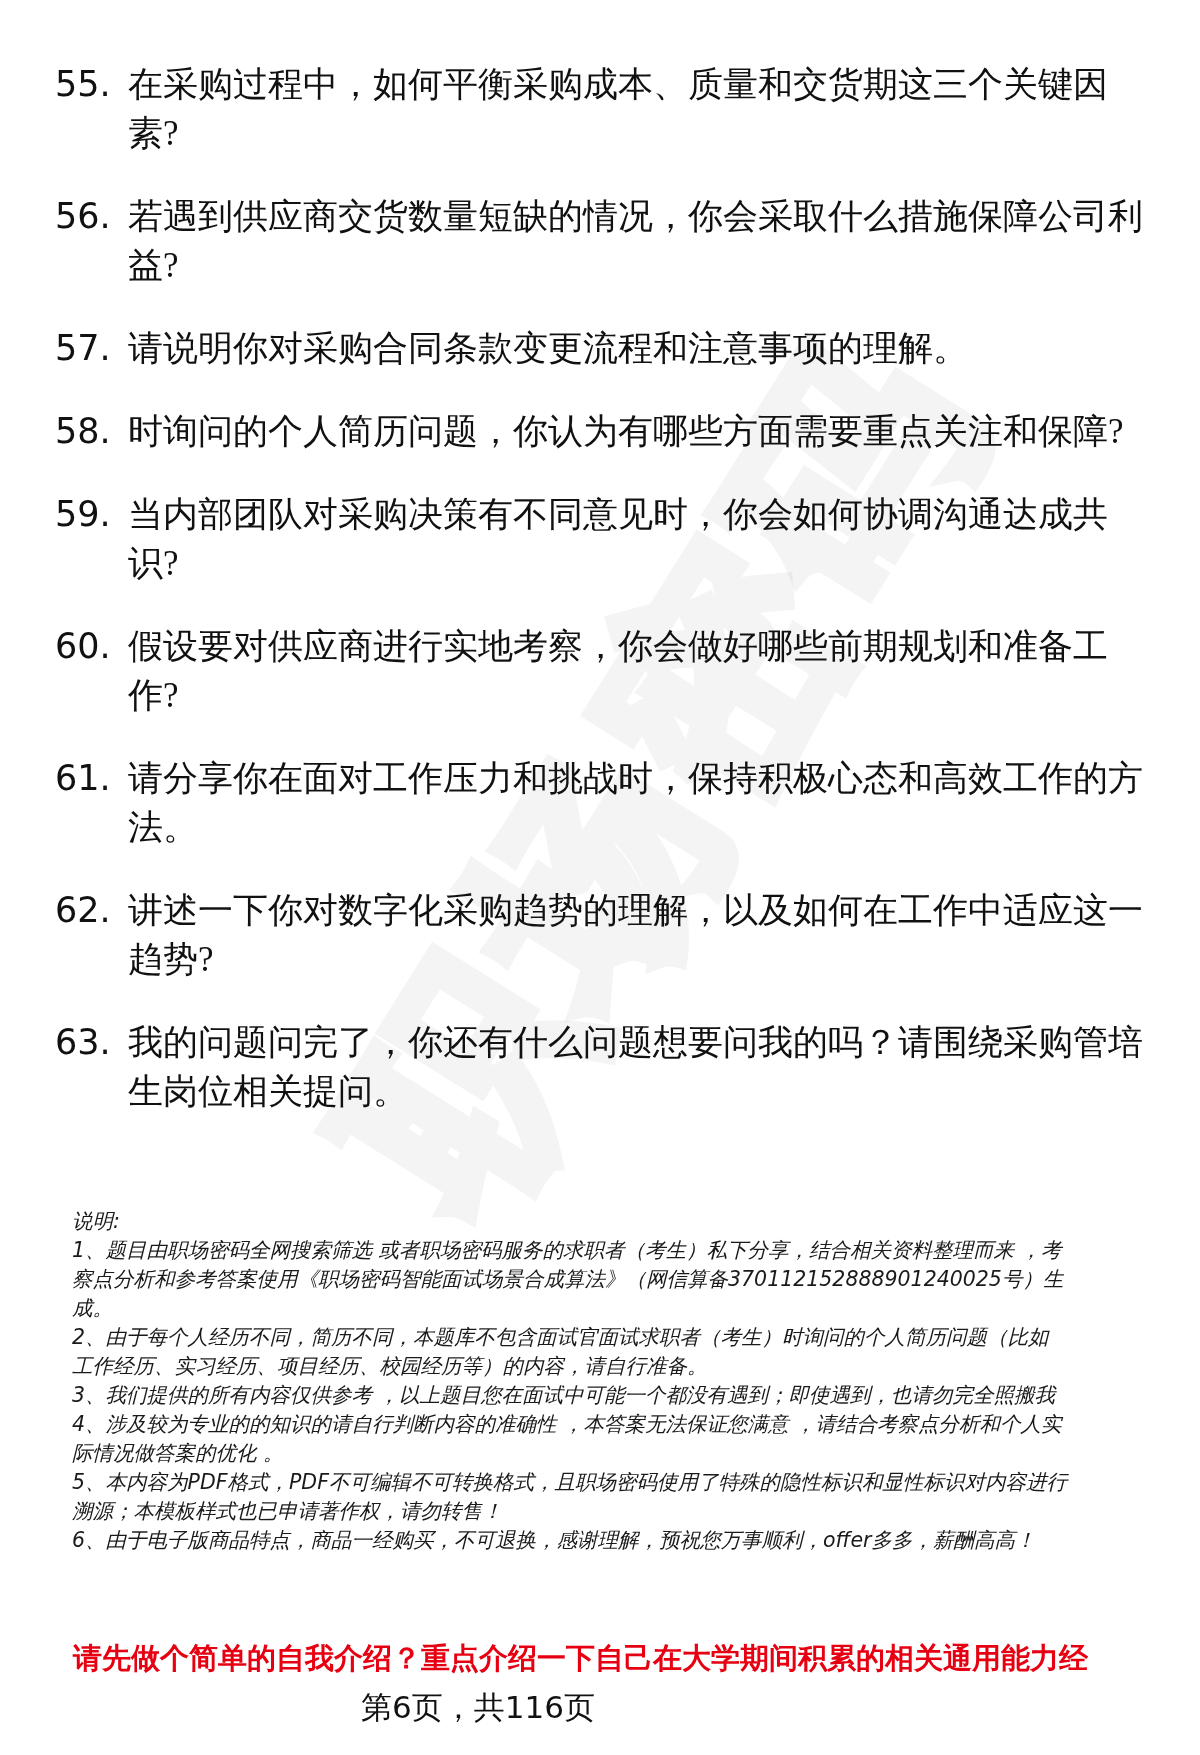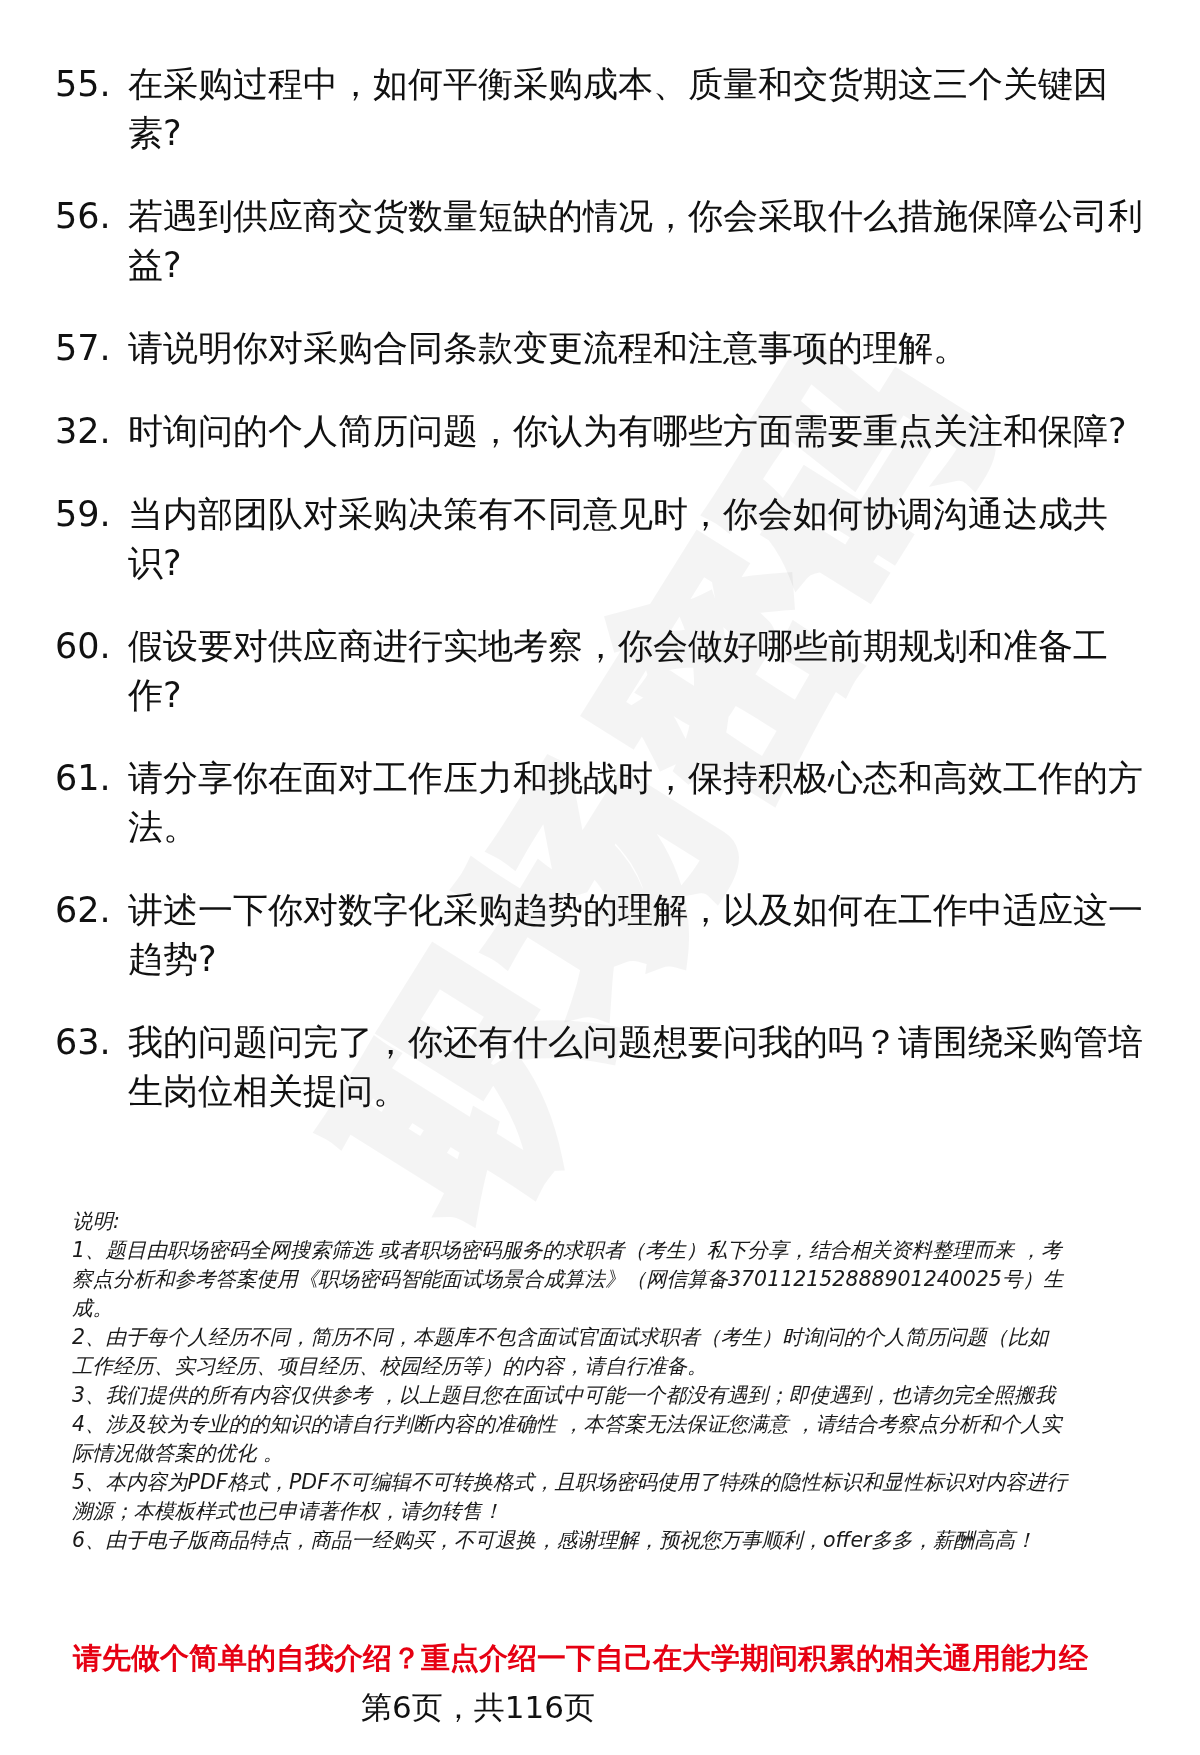--- a/index.html
+++ b/index.html
@@ -13,21 +13,21 @@
     font-size: 230px; font-weight: bold; letter-spacing: 10px;
     color: transparent; -webkit-text-stroke: 14px rgba(0,0,0,0.045);
     white-space: nowrap; pointer-events: none; z-index: 0;
   }
   .questions { position: absolute; left: 0; top: 60px; width: 1200px; z-index: 1; }
   .q {
     position: relative; padding-left: 128px; padding-right: 52px;
     font-size: 35px; line-height: 49px; margin-bottom: 34px;
   }
   .q .num { position: absolute; left: 55px; top: 0; }
-  .q .text { display: block; }
+  .q .text { display: block; font-family: Liberation Serif, serif; }
   .notes {
     position: absolute; left: 72px; top: 1207px; width: 1090px; z-index: 1;
     font-size: 20.5px; line-height: 29px; color: #1a1a1a; font-style: italic;
   }
   .notes .line { display: block; white-space: nowrap; }
   .red-heading {
     position: absolute; left: 73px; top: 1638px; z-index: 1;
     font-size: 29px; font-weight: bold; color: #e60012; white-space: nowrap;
     line-height: 40px;
     text-align: right;
@@ -49,21 +49,21 @@
   </div>
   <div class="q">
     <span class="num">56.</span>
     <span class="text">若遇到供应商交货数量短缺的情况，你会采取什么措施保障公司利益?</span>
   </div>
   <div class="q">
     <span class="num">57.</span>
     <span class="text">请说明你对采购合同条款变更流程和注意事项的理解。</span>
   </div>
   <div class="q">
-    <span class="num">32.</span>
+    <span class="num">58.</span>
     <span class="text">时询问的个人简历问题，你认为有哪些方面需要重点关注和保障?</span>
   </div>
   <div class="q">
     <span class="num">59.</span>
     <span class="text">当内部团队对采购决策有不同意见时，你会如何协调沟通达成共识?</span>
   </div>
   <div class="q">
     <span class="num">60.</span>
     <span class="text">假设要对供应商进行实地考察，你会做好哪些前期规划和准备工作?</span>
   </div>

